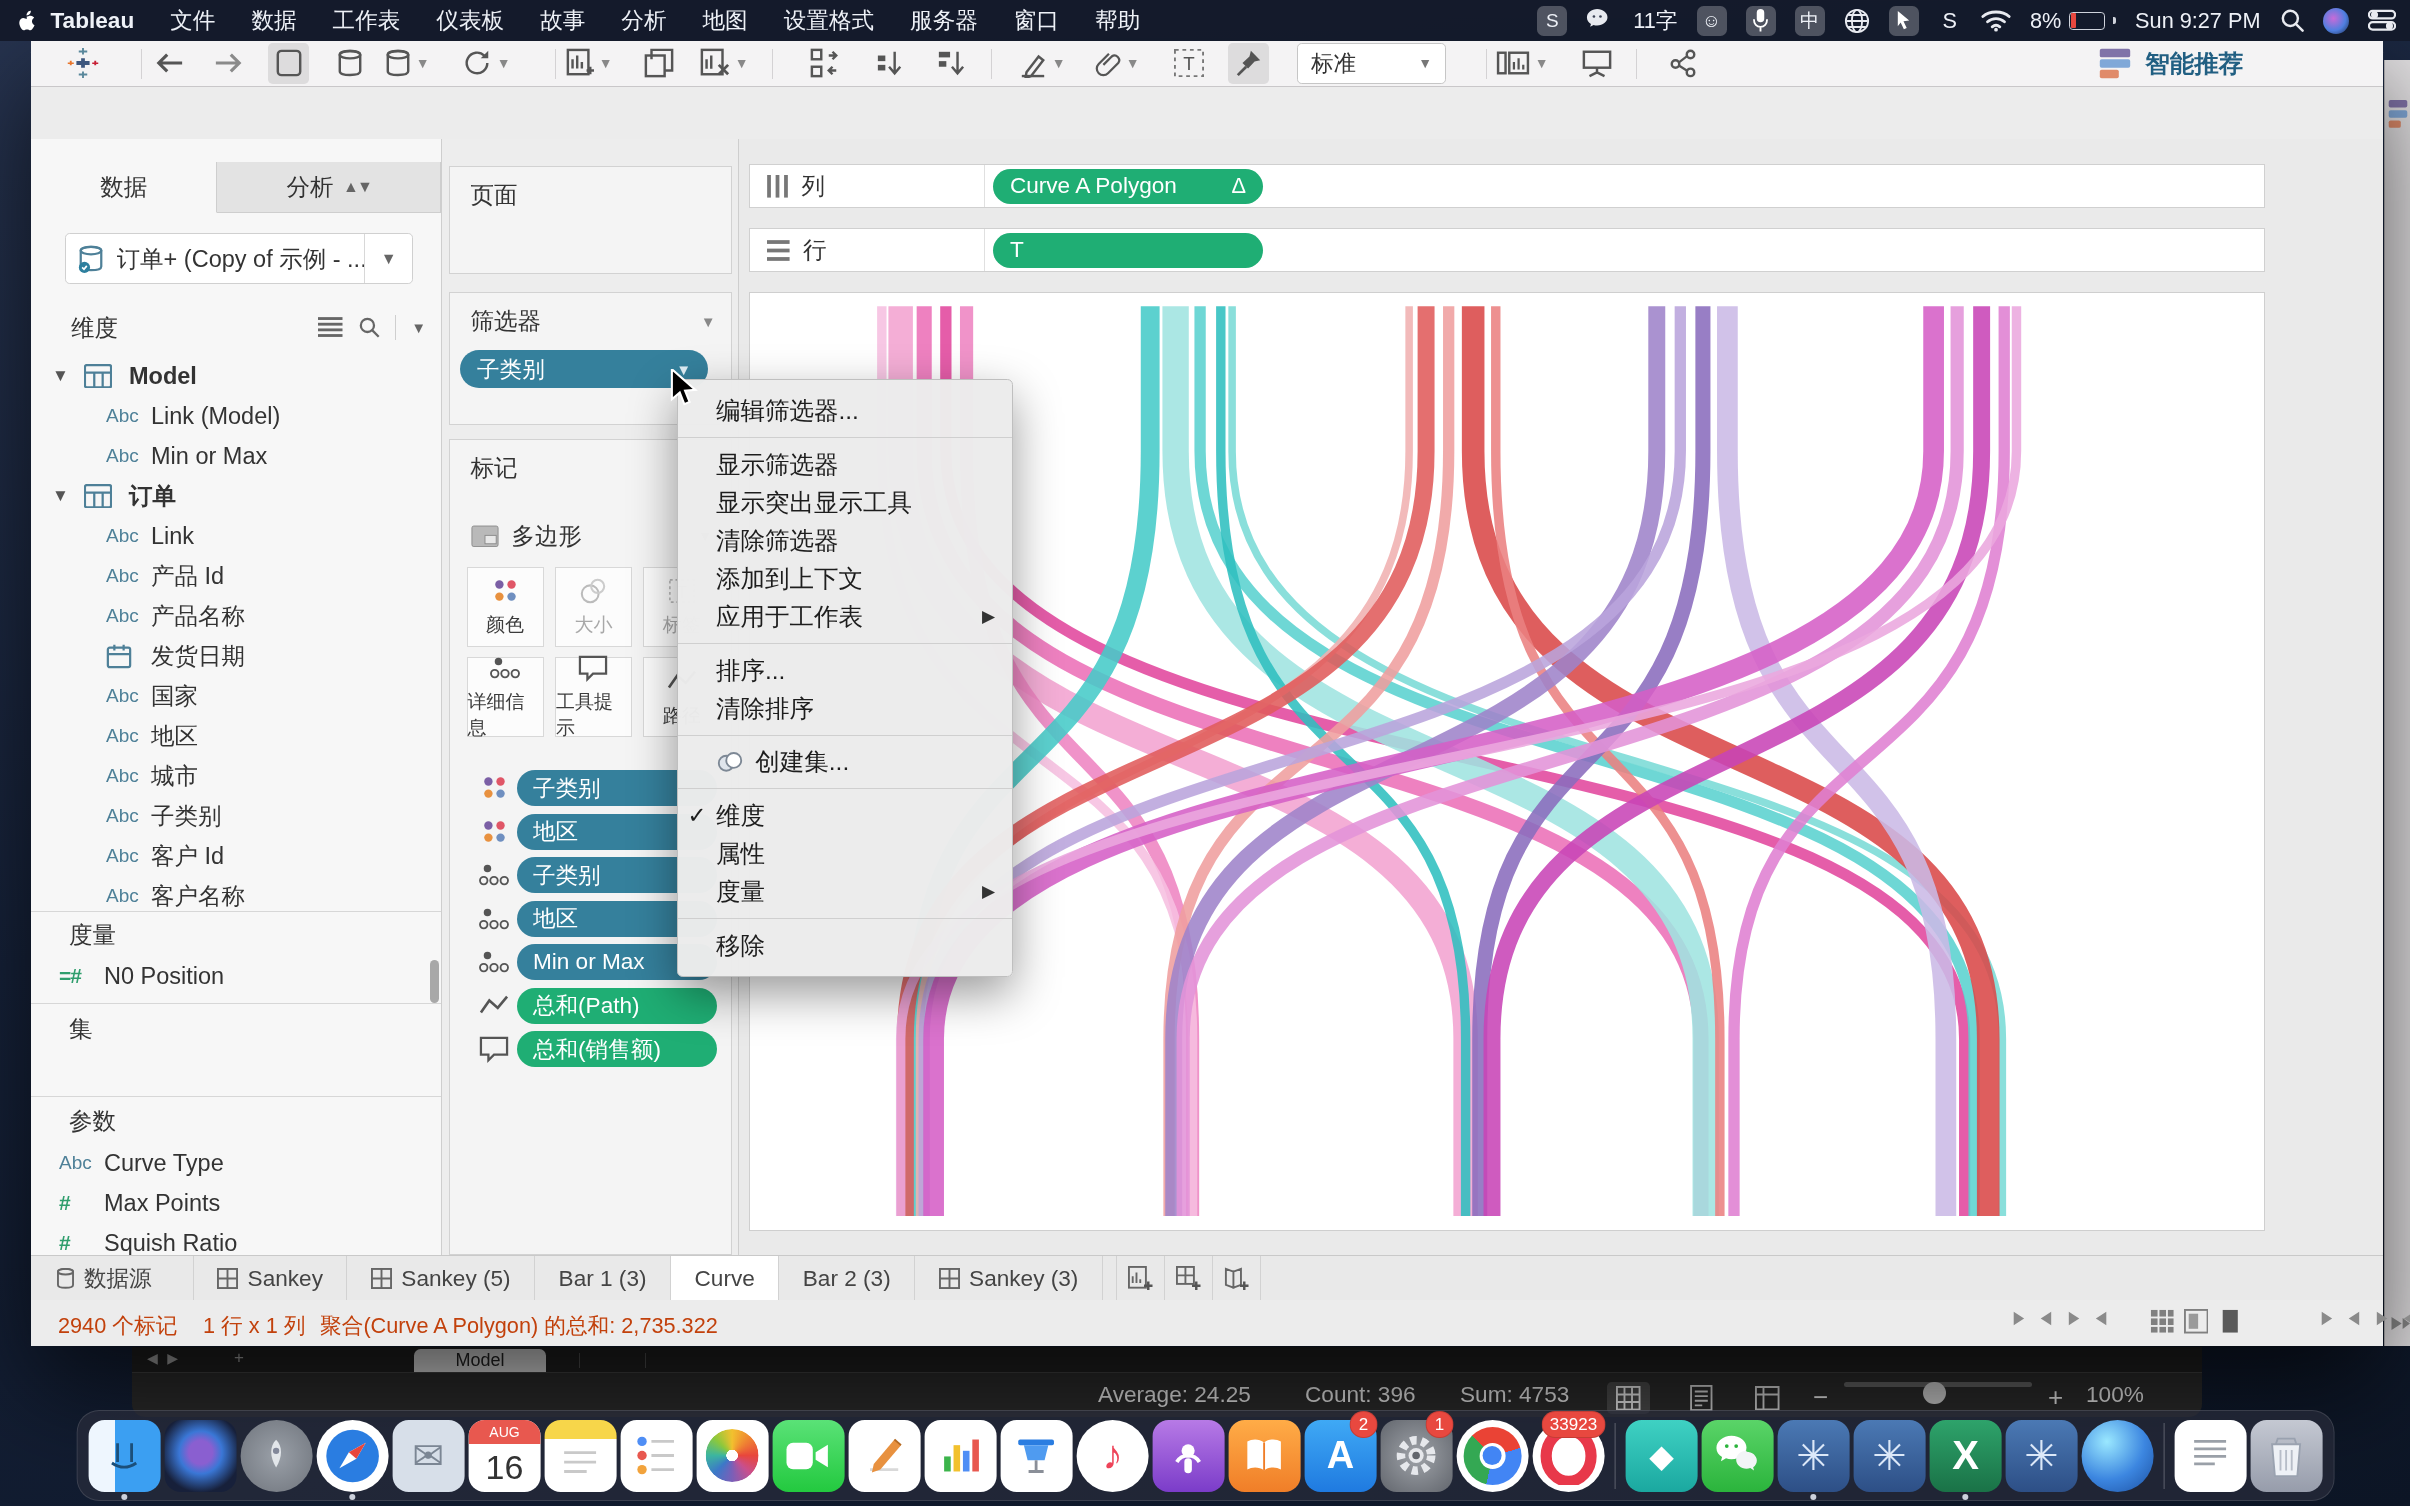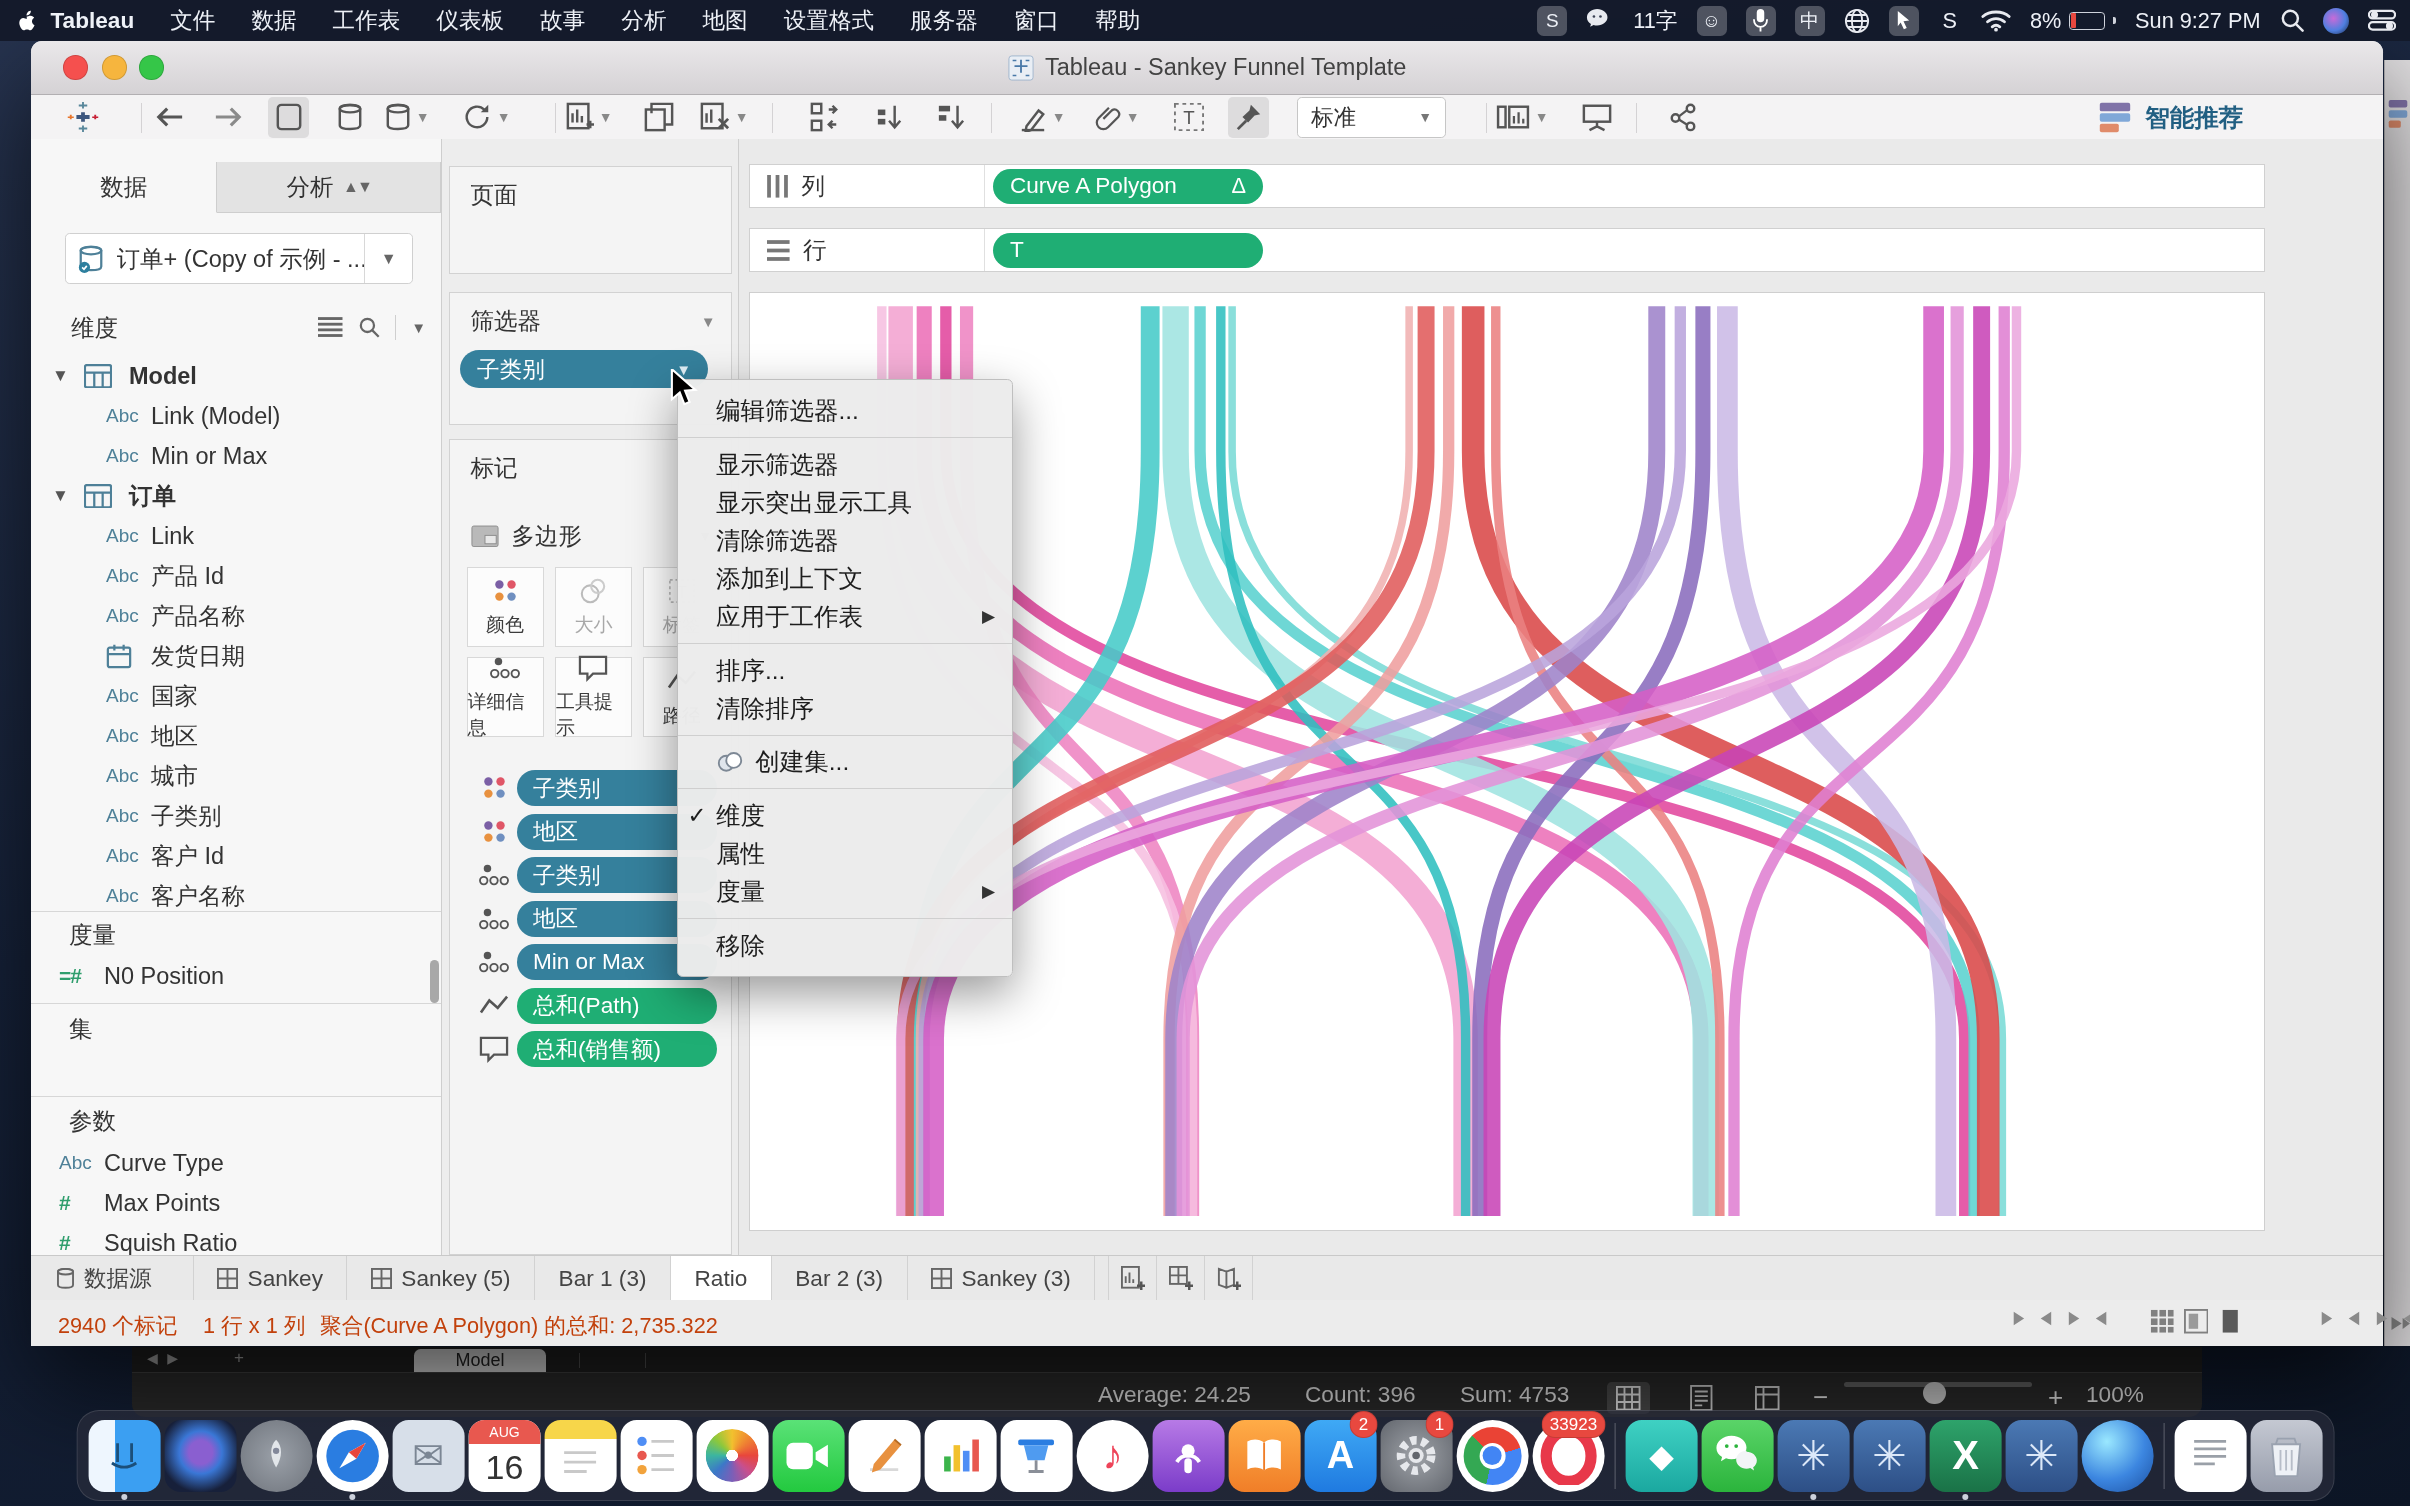--- a/index.html
+++ b/index.html
@@ -247,34 +247,20 @@
               <rect x="1" y="14" width="28" height="8" rx="4"></rect>
               <circle cx="7" cy="6" r="2.6" fill="#e8eaf0"></circle>
               <circle cx="23" cy="18" r="2.6" fill="#e8eaf0"></circle>
             </g>
           </svg>
         </span>
       </div>
   </div>
 
   <div id="window">
-    <div id="titlebar">
-      <span class="light" id="lt-close"></span>
-      <span class="light" id="lt-min"></span>
-      <span class="light" id="lt-zoom"></span>
-      <span class="title">
-        <span>
-            <svg width="26" height="26" viewBox="0 0 28 28">
-              <rect x="1" y="1" width="26" height="26" rx="3" fill="#e9eef5" stroke="#9fb4cc"></rect>
-              <path d="M13 5h2v6h6v2h-6v6h-2v-6H7v-2h6zM5 5h4v1.6H5zm14 0h4v1.6h-4zM5 21.4h4V23H5zm14 0h4V23h-4z" fill="#4a79a8"></path>
-            </svg>
-          </span>
-        <span>Tableau - Sankey Funnel Template</span>
-      </span>
-    </div>
     <div id="toolbar">
         <div class="titem" style="left: 31px;">
           <svg width="32" height="32" viewBox="0 0 34 34">
             <path d="M15 12h4v10h-4z M10 15h14v4H10z" fill="#3e577e"></path>
             <path d="M16 1h2v7h-2z M12.5 3.8h9v2h-9z" fill="#59879b"></path>
             <path d="M16 26h2v7h-2z M12.5 28.2h9v2h-9z" fill="#59879b"></path>
             <path d="M3 14.5h2v5H3z M.8 16.5h6.4v1.6H.8z" fill="#e8762d"></path>
             <path d="M29 14.5h2v5h-2z M26.8 16.5h6.4v1.6h-6.4z" fill="#c72035"></path>
           </svg>
         </div>
@@ -862,21 +848,21 @@
               <rect x="1" y="1" width="20" height="20" fill="none" stroke="#666" stroke-width="2"></rect>
               <path d="M11 1v20M1 11h20" stroke="#666" stroke-width="2"></path>
             </svg>
           </span>
           <span>Sankey (5)</span>
         </div>
         <div class="sheettab">
           <span>Bar 1 (3)</span>
         </div>
         <div class="sheettab active">
-          <span>Ratio</span>
+          <span>Curve</span>
         </div>
         <div class="sheettab">
           <span>Bar 2 (3)</span>
         </div>
         <div class="sheettab">
           <span>
             <svg width="21" height="21" viewBox="0 0 22 22">
               <rect x="1" y="1" width="20" height="20" fill="none" stroke="#666" stroke-width="2"></rect>
               <path d="M11 1v20M1 11h20" stroke="#666" stroke-width="2"></path>
             </svg>

